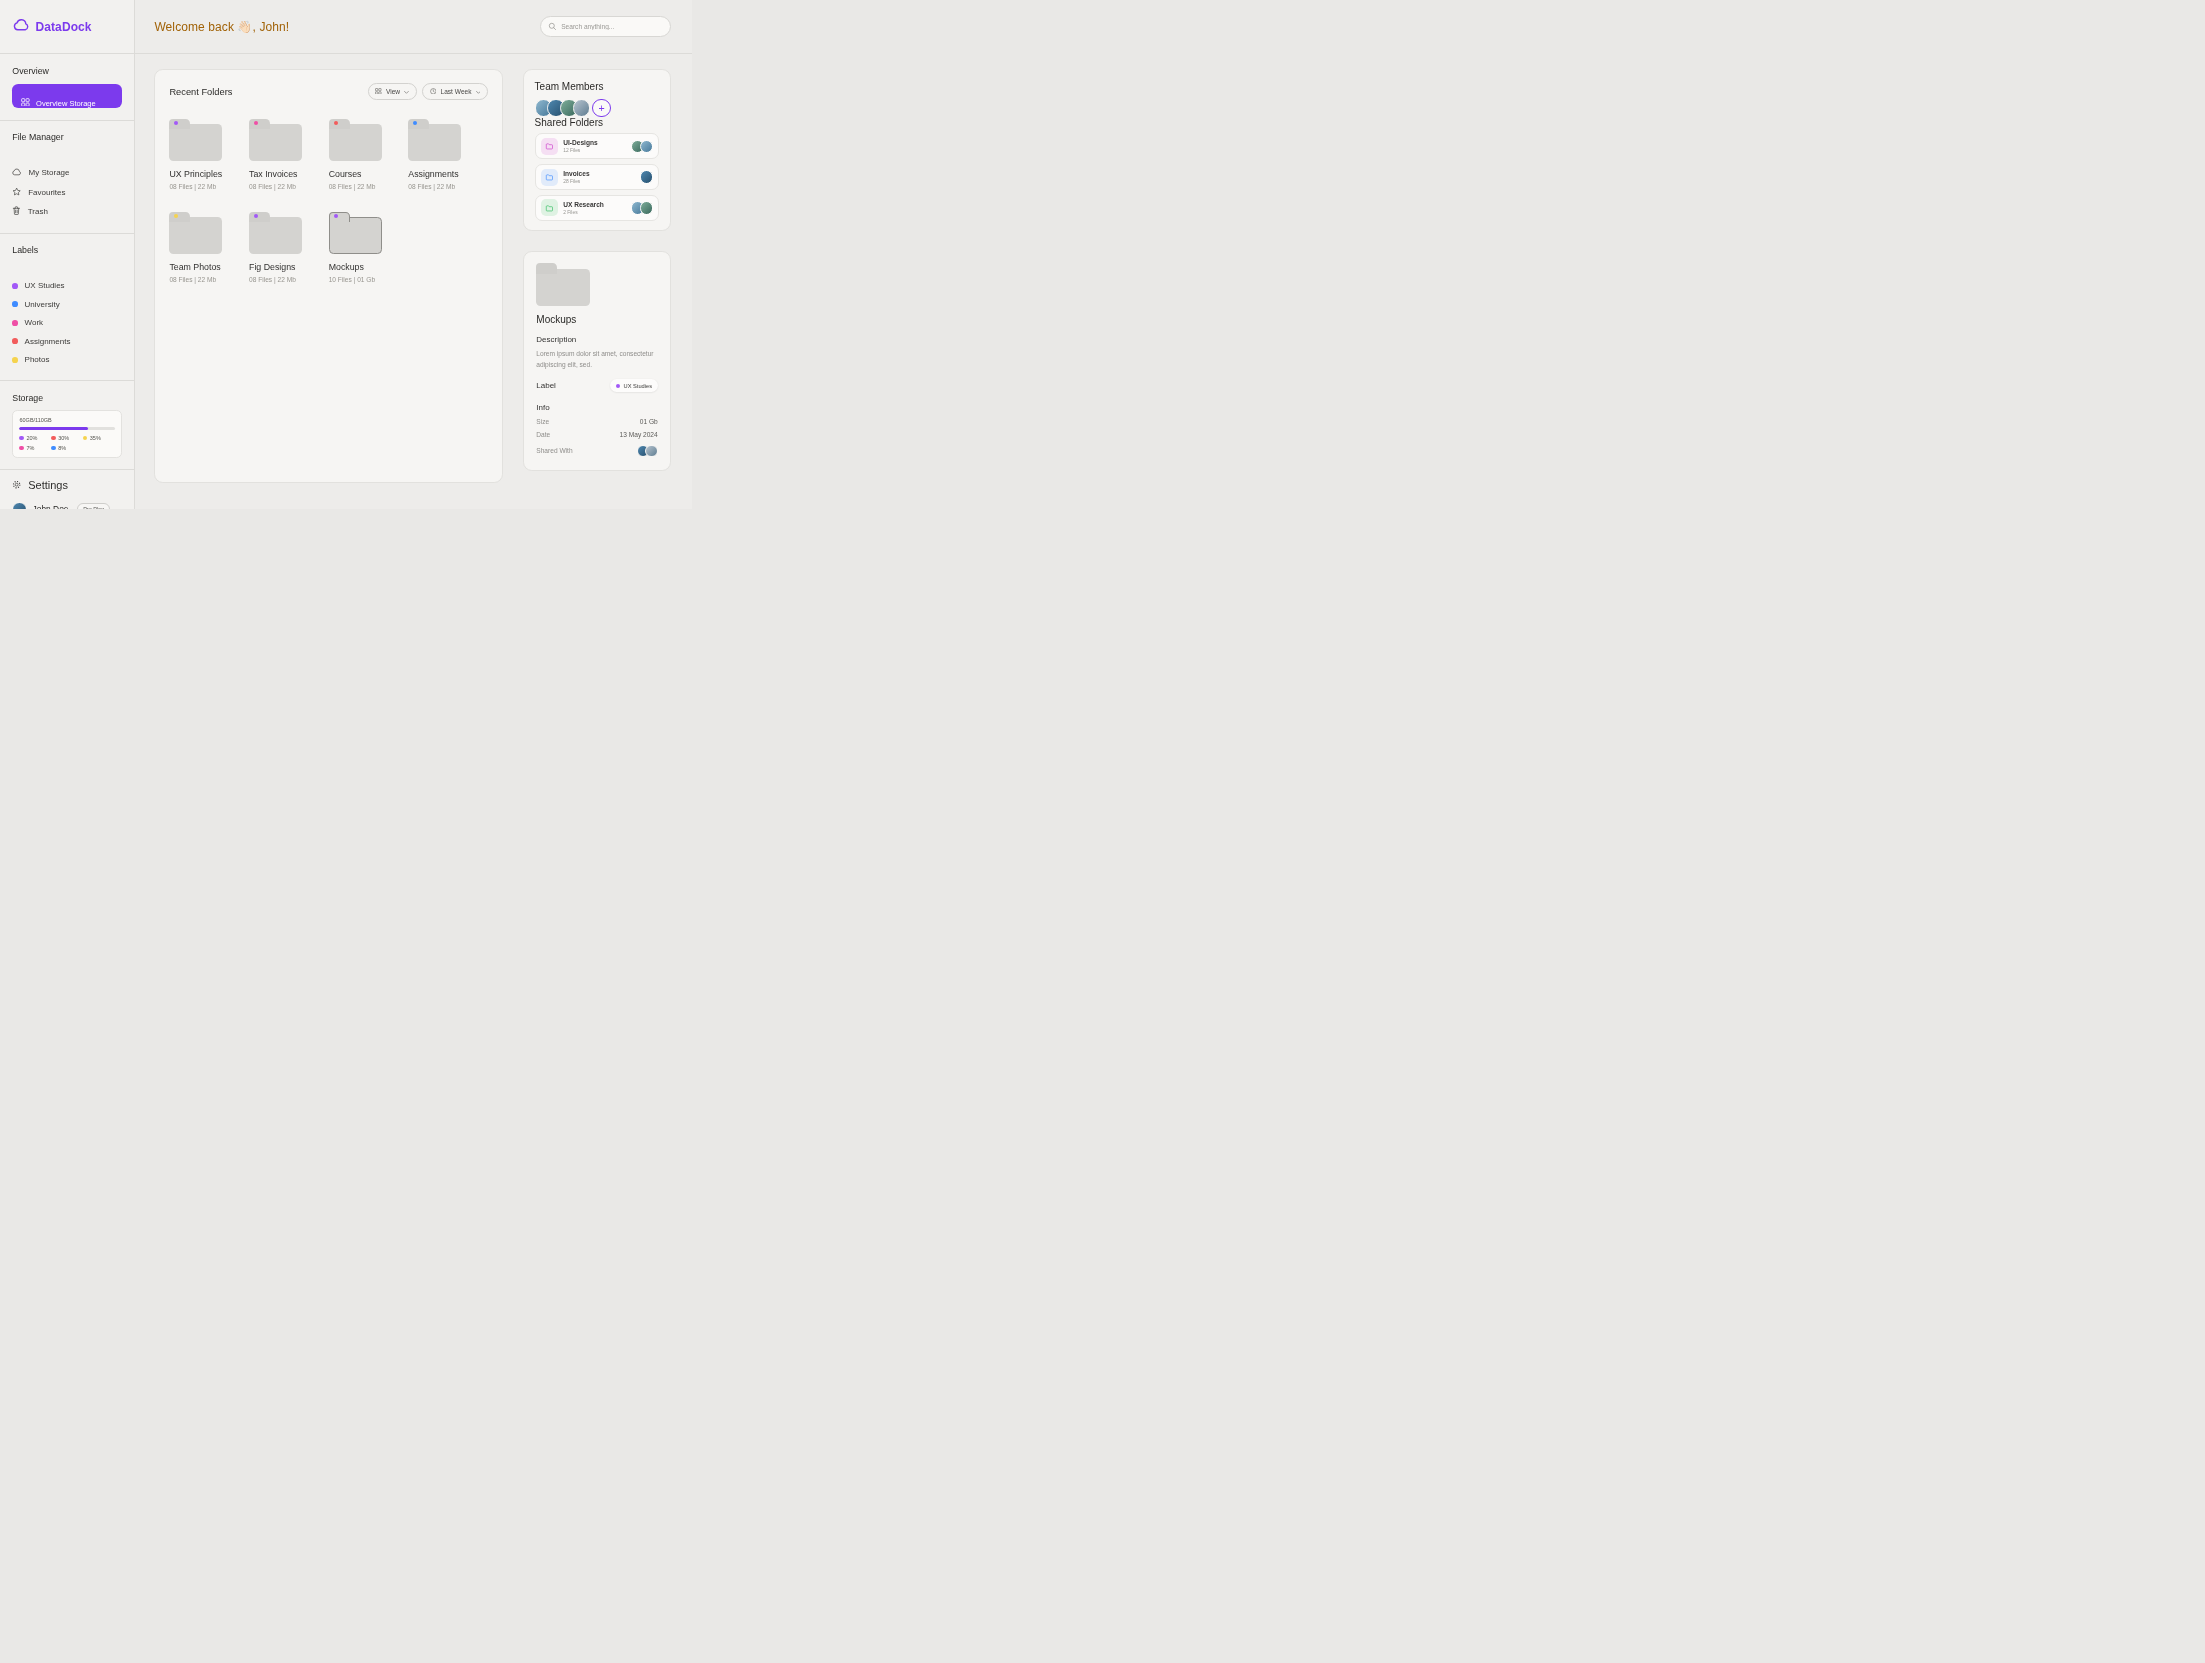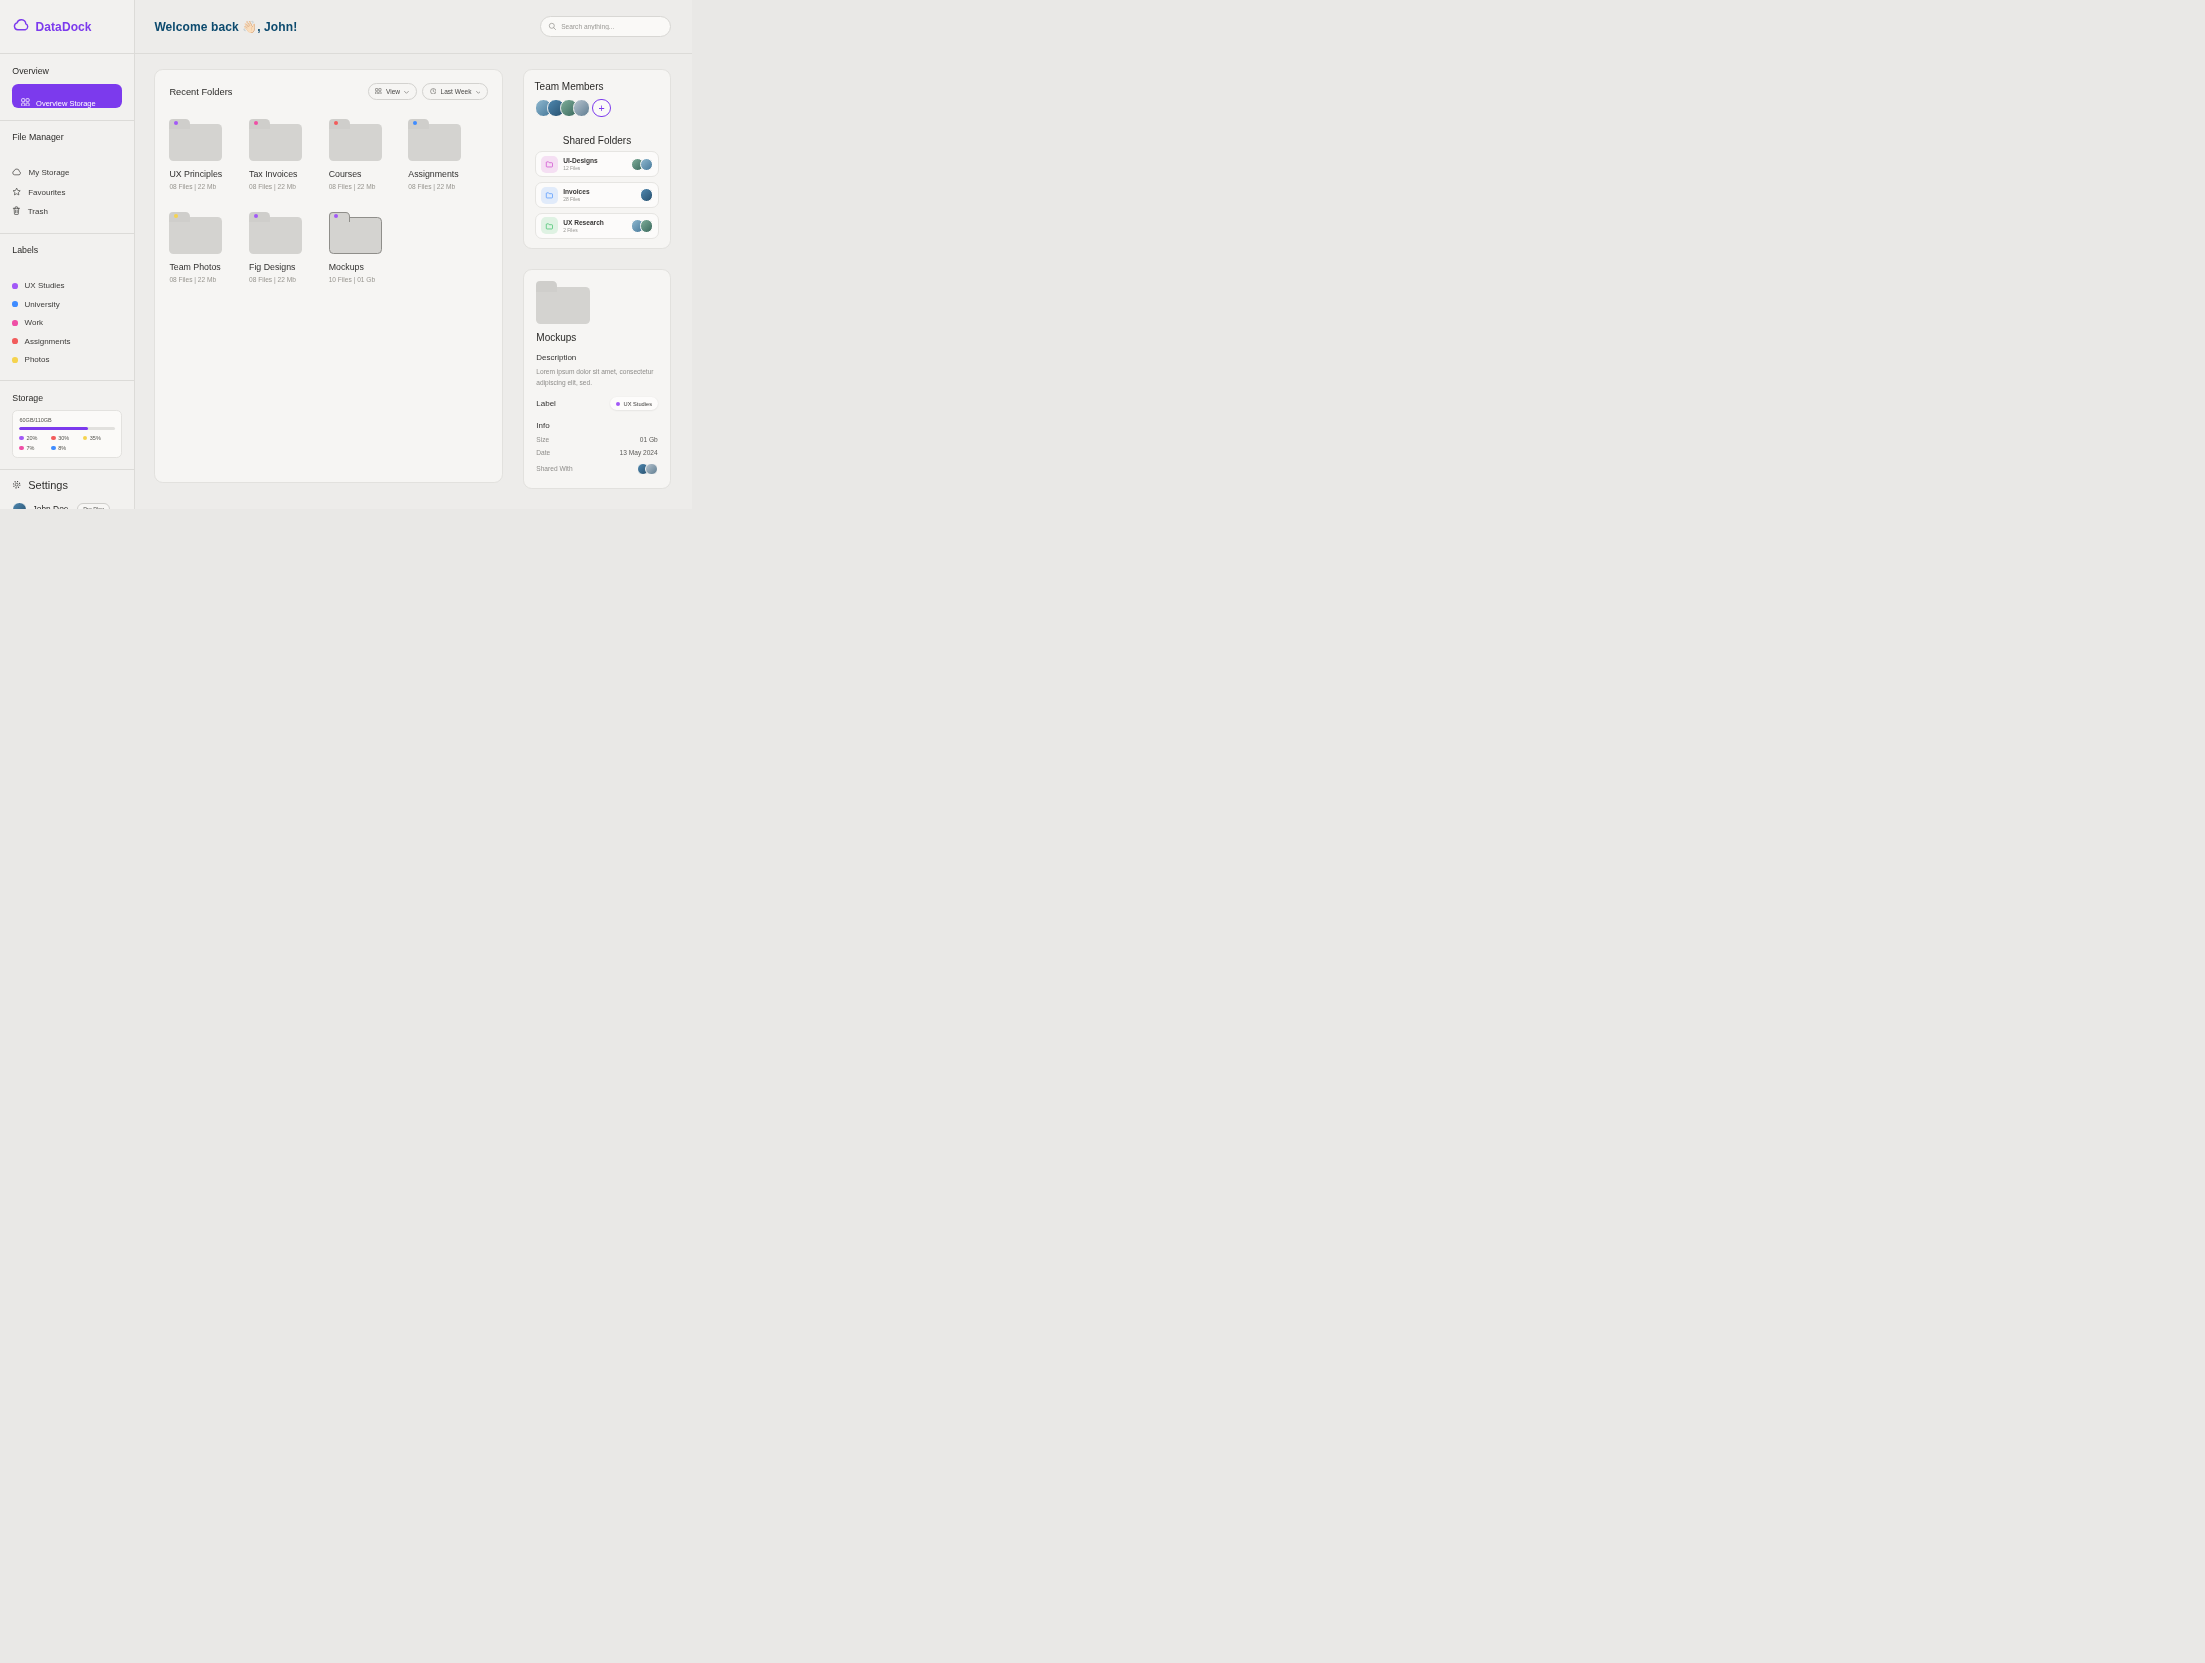--- a/index.html
+++ b/index.html
@@ -27,21 +27,21 @@
   .legend-item .dot { width:4.4px; height:4.4px; }
   .sidebar-bottom { margin-top:auto; }
   .settings-row { display:flex; align-items:center; gap:6.6px; padding:8.8px 12.3px 4.4px 12.3px; font-size:11px; color:#2f2e2c; cursor:pointer; }
   .user-row { display:flex; align-items:center; gap:5.3px; padding:6.2px 12.3px 8.8px 12.3px; }
   .user-name { font-size:8.4px; color:#262523; }
   .plan-badge { margin-left:3.5px; font-size:5.5px; color:#5b5a57; background:#f7f6f4; border:0.4px solid #cfcecb; border-radius:6.2px; padding:2.2px 4.9px; }
 
   
   .main { flex:1; display:flex; flex-direction:column; min-width:0; }
   .topbar { height:54px; min-height:54px; display:flex; align-items:center; justify-content:space-between; padding:0 21px 0 19.4px; border-bottom:0.4px solid #dcdbd8; }
-  .welcome { font-size:12px; font-weight:700; color:#0c4a6e; letter-spacing:0.1px; }
+  .welcome { font-size:12px; font-weight:400; color:#a16207; letter-spacing:0.1px; }
   .search-box { width:131px; height:21.6px; border:0.4px solid #d8d7d4; border-radius:11px; background:#faf9f7; display:flex; align-items:center; gap:4.4px; padding:0 7px; }
   .search-box input { border:none; outline:none; background:transparent; font-size:6.6px; font-family:inherit; color:#4c4b49; width:100%; }
   .search-box input::placeholder { color:#9a9995; }
 
   .content { flex:1; display:flex; gap:20px; padding:15px 21px 26.5px 19.4px; overflow:hidden; }
   .col-left { flex:1; min-width:0; display:flex; flex-direction:column; gap:20px; }
   .col-right { width:148px; min-width:148px; display:flex; flex-direction:column; gap:19.4px; }
 
   
   .upload-zone { height:152px; min-height:152px; border:0.9px dashed #9268e8; border-radius:6.6px; background:#cdbcec; display:flex; flex-direction:column; align-items:center; justify-content:center; gap:11.5px; cursor:pointer; }
@@ -71,21 +71,21 @@
   .team-card { padding:10.6px 10.6px 9.7px 10.6px; }
   .side-title { font-size:10px; font-weight:500; color:#2b2a28; }
   .avatar { border-radius:50%; border:0.9px solid #f6f5f3; background:#9db6c4; }
   .g1 { background:linear-gradient(135deg,#8fb8cf,#47799a); }
   .g2 { background:linear-gradient(135deg,#4f88b0,#27506e); }
   .g3 { background:linear-gradient(135deg,#7fae9a,#39685c); }
   .g4 { background:linear-gradient(135deg,#b7c4cf,#5f7d91); }
   .avatar-row { margin-top:7px; display:flex; align-items:center; }
   .avatar-row .avatar { width:17.6px; height:17.6px; margin-right:-4.9px; cursor:pointer; }
   .add-member { width:18.5px; height:18.5px; border-radius:50%; background:#fbfaf8; border:0.7px solid #7c3aed; color:#7c3aed; font-size:10.6px; line-height:1; display:flex; align-items:center; justify-content:center; margin-left:7px; cursor:pointer; }
-  .shared-title { margin-top:18px;text-align:center; }
+  .shared-title { margin-top:0; }
   .shared-row { margin-top:5.3px; background:#fcfbfa; border:0.4px solid #e6e5e2; border-radius:7px; height:25.6px; display:flex; align-items:center; gap:5.3px; padding:0 5.3px; cursor:pointer; }
   .shared-icon { position:relative; width:17px; height:17px; border-radius:4.9px; display:flex; align-items:center; justify-content:center; overflow:hidden; flex:none; }
   .shared-icon .tint { position:absolute; inset:0; opacity:.14; }
   .shared-name { font-size:6.6px; font-weight:700; color:#383736; }
   .shared-files { margin-top:1.8px; font-size:4.9px; color:#979692; }
   .shared-avatars { margin-left:auto; display:flex; }
   .shared-avatars .avatar { width:13.2px; height:13.2px; margin-left:-4px; border-color:#fcfbfa; }
 
   
   .details-card { padding:11.5px 12.3px 13.2px 12.3px; }

